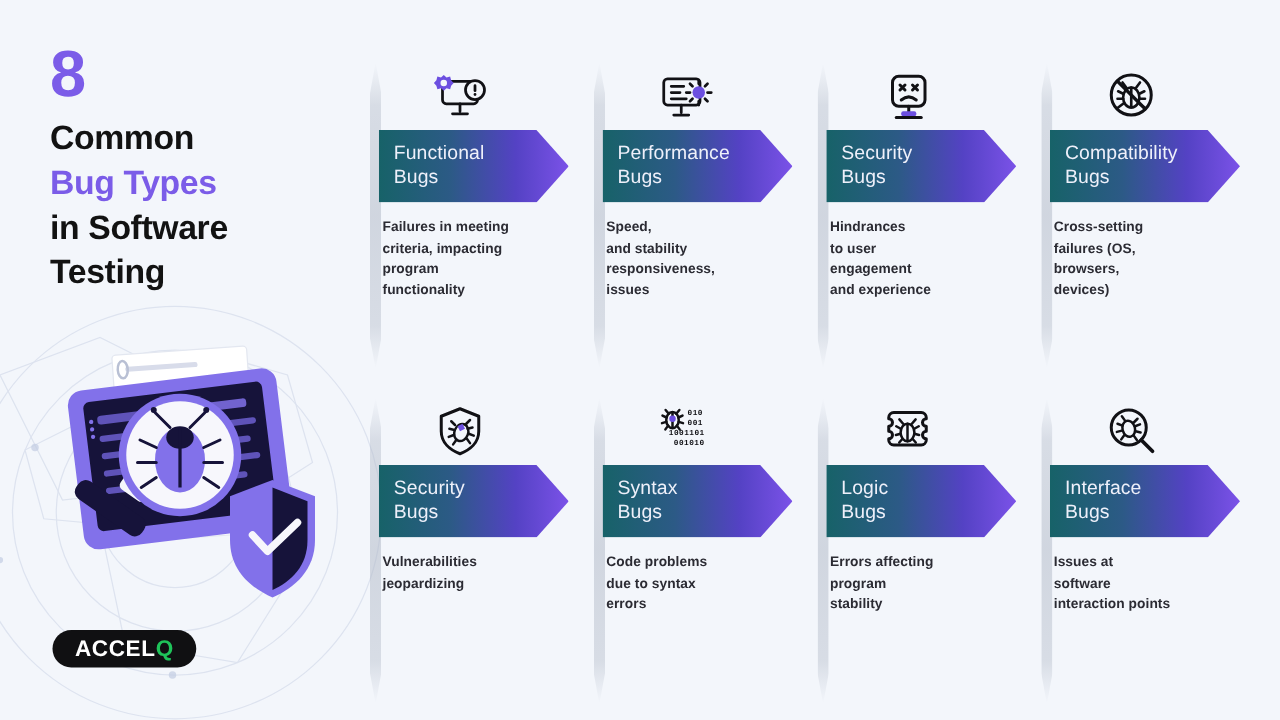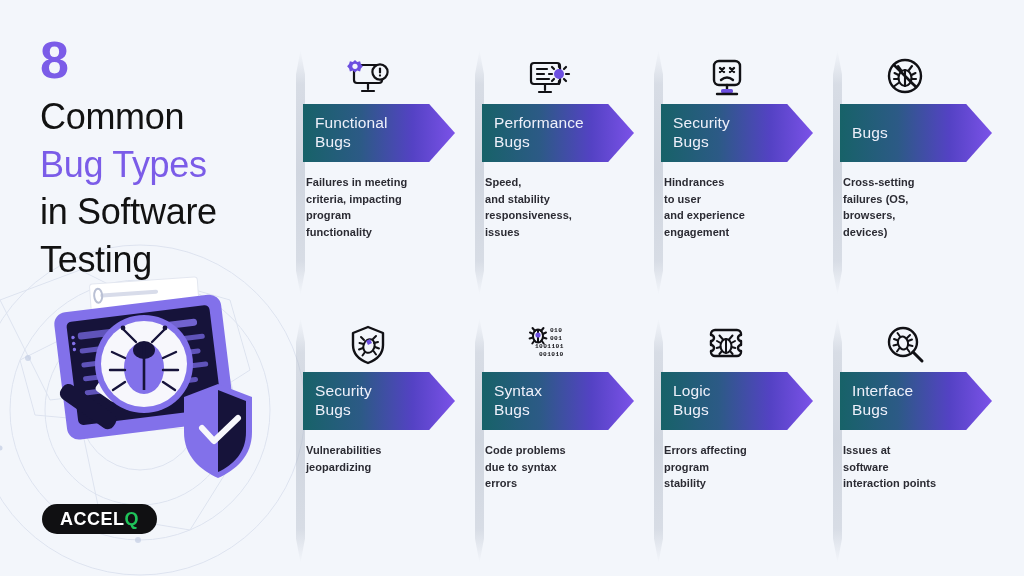--- a/index.html
+++ b/index.html
@@ -14,21 +14,21 @@
   
   .bg-deco { position:absolute; left:-40px; top:240px; width:360px; height:340px; pointer-events:none; }
 
   
   .left-panel { position:absolute; left:40px; top:36px; width:250px; }
   .big-number {
     font-size:52px; font-weight:bold; color:#7b5ce8; line-height:.95; letter-spacing:-1px;
   }
   .title-block { margin-top:8px; }
   .title-line {
-    font-size:36px; font-weight:normal; color:#121212; line-height:1.32; letter-spacing:-.3px;
+    font-size:27px; font-weight:bold; color:#121212; line-height:1.32; letter-spacing:-.3px;
   }
   .title-line.accent { color:#7b5ce8; }
 
   
   .illustration { position:absolute; left:24px; top:272px; width:260px; height:225px; }
 
   
   .logo {
     position:absolute; left:42px; top:504px;
     height:30px; padding:0 18px;
@@ -239,39 +239,40 @@
       <rect x="19" y="35" width="12" height="4" rx="1.6" fill="#6c4fe0"></rect>
       <path d="M15 40 H35" stroke="#111115" stroke-width="2.4" stroke-linecap="round" fill="none"></path>
     </svg>
     <div class="banner">
       <div class="banner-line">Security</div>
       <div class="banner-line">Bugs</div>
     </div>
     <div class="card-body">
       <div>Hindrances</div>
       <div>to user</div>
+      <div>engagement</div>
       <div>and experience</div>
-      <div>engagement</div>
     </div>
   </div>
 
   <div class="card" style="left:537px; top:0px;">
     <div class="divider"></div>
     <svg class="card-icon" viewBox="0 0 48 46">
       <circle cx="24" cy="22" r="16" fill="none" stroke="#111115" stroke-width="2.4"></circle>
       <g fill="none" stroke="#111115" stroke-width="2.1" stroke-linecap="round">
         <ellipse cx="24" cy="24" rx="6.5" ry="8"></ellipse>
         <path d="M24 16 V32"></path>
         <path d="M20 16 l-3 -4 M28 16 l3 -4"></path>
         <path d="M17.5 21 l-4 -2 M17.5 25 l-4.5 0 M17.5 29 l-4 3"></path>
         <path d="M30.5 21 l4 -2 M30.5 25 l4.5 0 M30.5 29 l4 3"></path>
       </g>
       <path d="M13 11 L35 33" stroke="#111115" stroke-width="2.6" stroke-linecap="round" fill="none"></path>
     </svg>
     <div class="banner">
+      <div class="banner-line">Compatibility</div>
       <div class="banner-line">Bugs</div>
     </div>
     <div class="card-body">
       <div>Cross-setting</div>
       <div>failures (OS,</div>
       <div>browsers,</div>
       <div>devices)</div>
     </div>
   </div>
 

